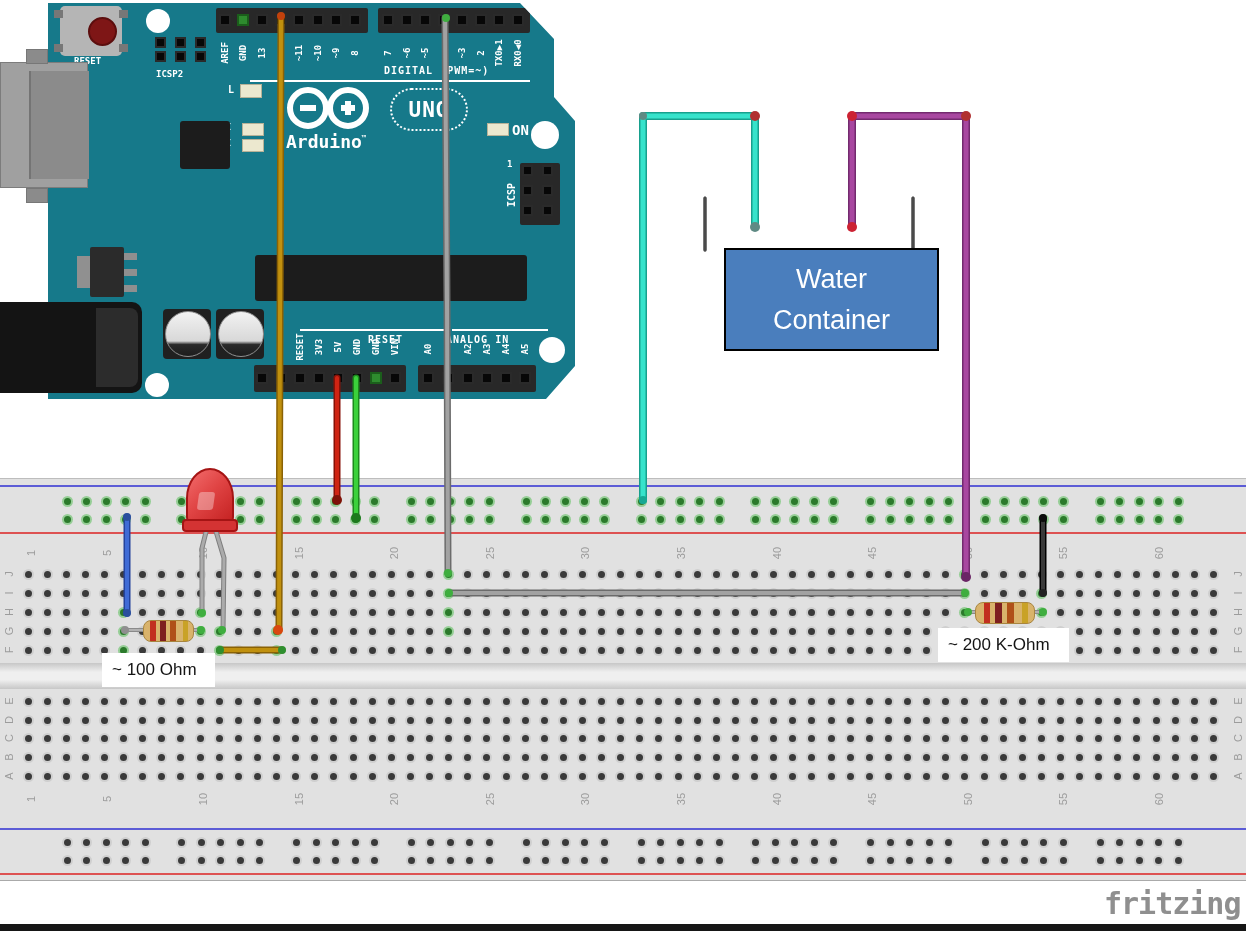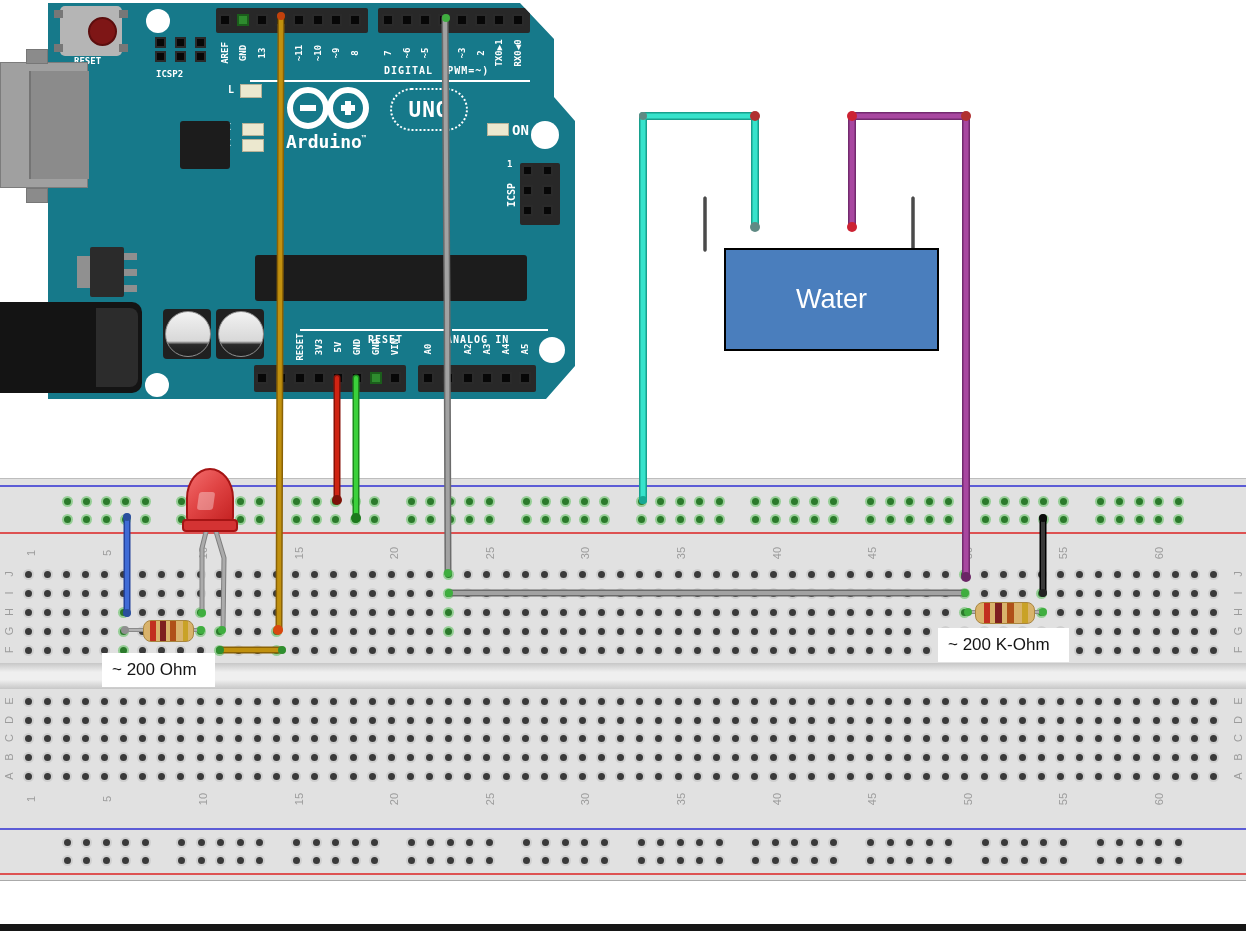--- a/index.html
+++ b/index.html
@@ -1177,19 +1177,21 @@
 
   <div class="led-bulb"></div>
   <div class="led-flange"></div>
   <div class="led-shine"></div>
 
   <div class="resistor" style="left:143px;top:620px;width:49px;"></div>
   <div class="resistor" style="left:975px;top:602px;width:58px;"></div>
 
   <div class="container-box" style="background: rgb(74, 126, 189);">
     <div>Water</div>
+    <div>Container</div>
   </div>
 
-  <div class="note" style="left:102px;top:653px;width:113px;height:34px;">~ 200 Ohm</div>
+  <div class="note" style="left:102px;top:653px;width:113px;height:34px;">~ 100 Ohm</div>
   <div class="note" style="left:938px;top:628px;width:131px;height:34px;">~ 200 K-Ohm</div>
 
+  <div class="watermark">fritzing</div>
   <div class="bottom-bar"></div>
 </div>
 
 </body></html>

